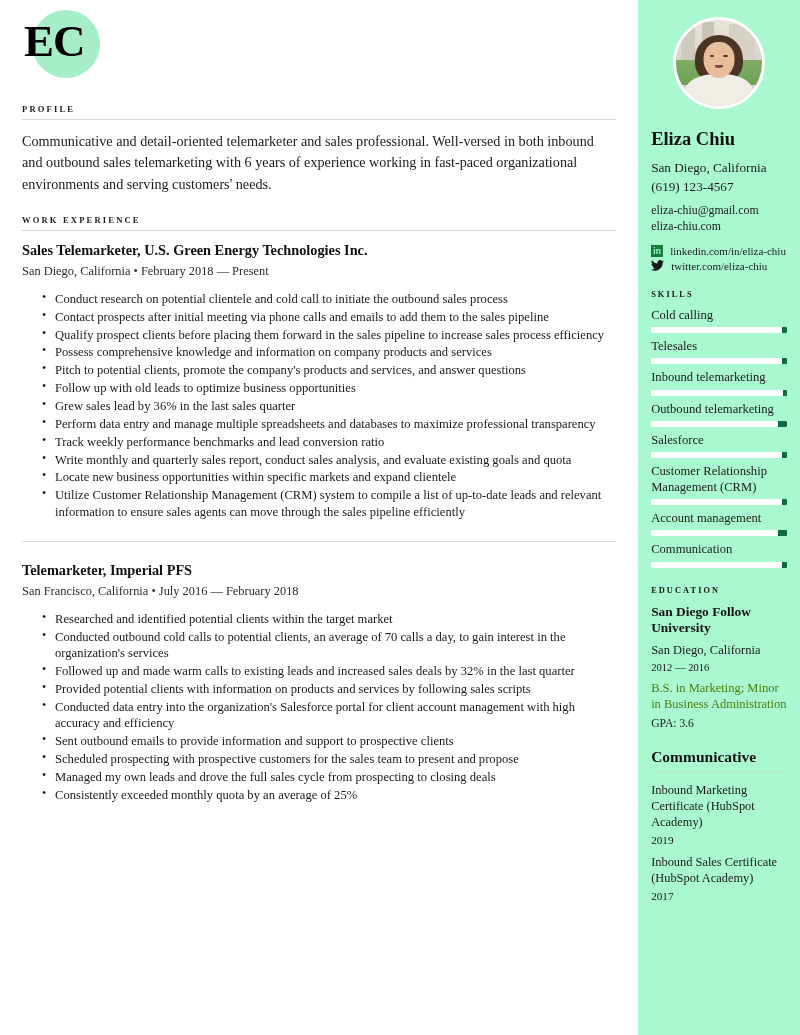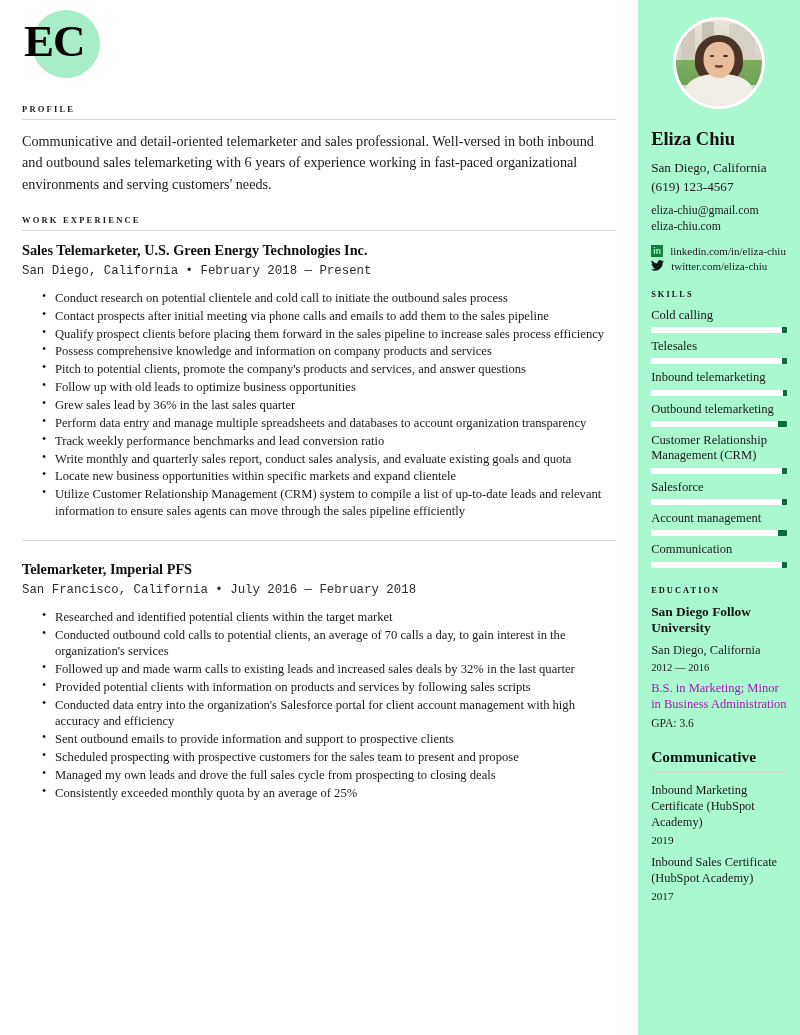--- a/index.html
+++ b/index.html
@@ -82,21 +82,20 @@
   .job-title {
     font-size: 14.3px;
     font-weight: bold;
     color: #111111;
     margin-bottom: 5px;
   }
   .job-meta {
     font-size: 12.4px;
     color: #2b2b2b;
     margin-bottom: 9px;
-    font-family: Liberation Mono, monospace;
   }
   ul.bullets {
     margin: 12px 0 0 0;
     padding-left: 20px;
     list-style: none;
   }
   ul.bullets li {
     position: relative;
     font-size: 12.6px;
     line-height: 1.30;
@@ -282,21 +281,21 @@
     line-height: 1.3;
     margin-bottom: 4px;
   }
   .edu-dates {
     font-size: 10.6px;
     color: #1a1a1a;
     margin-bottom: 7px;
   }
   .edu-degree {
     font-size: 12.5px;
-    color: #a21caf;
+    color: #4d7c0f;
     line-height: 1.3;
     margin-bottom: 5px;
   }
   .edu-gpa {
     font-size: 11.6px;
     color: #1a1a1a;
   }
 
   .cert-heading {
     font-size: 15.5px;
@@ -344,21 +343,21 @@
       <div class="job-title">Sales Telemarketer, U.S. Green Energy Technologies Inc.</div>
       <div class="job-meta">San Diego, California • February 2018 — Present</div>
       <ul class="bullets">
         <li>Conduct research on potential clientele and cold call to initiate the outbound sales process</li>
         <li>Contact prospects after initial meeting via phone calls and emails to add them to the sales pipeline</li>
         <li>Qualify prospect clients before placing them forward in the sales pipeline to increase sales process efficiency</li>
         <li>Possess comprehensive knowledge and information on company products and services</li>
         <li>Pitch to potential clients, promote the company's products and services, and answer questions</li>
         <li>Follow up with old leads to optimize business opportunities</li>
         <li>Grew sales lead by 36% in the last sales quarter</li>
-        <li>Perform data entry and manage multiple spreadsheets and databases to account organization transparency</li>
+        <li>Perform data entry and manage multiple spreadsheets and databases to maximize professional transparency</li>
         <li>Track weekly performance benchmarks and lead conversion ratio</li>
         <li>Write monthly and quarterly sales report, conduct sales analysis, and evaluate existing goals and quota</li>
         <li>Locate new business opportunities within specific markets and expand clientele</li>
         <li>Utilize Customer Relationship Management (CRM) system to compile a list of up-to-date leads and relevant information to ensure sales agents can move through the sales pipeline efficiently</li>
       </ul>
     </div>
 
     <div class="job-divider"></div>
 
     <div class="job">
@@ -436,27 +435,27 @@
           <div class="skill-cap" style="width: 4px;"></div>
         </div>
     </div>
     <div class="skill">
       <div class="skill-name">Outbound telemarketing</div>
       <div class="skill-track">
           <div class="skill-cap" style="width: 9px;"></div>
         </div>
     </div>
     <div class="skill">
+      <div class="skill-name">Salesforce</div>
+      <div class="skill-track">
+          <div class="skill-cap" style="width: 5px;"></div>
+        </div>
+    </div>
+    <div class="skill">
       <div class="skill-name">Customer Relationship Management (CRM)</div>
-      <div class="skill-track">
-          <div class="skill-cap" style="width: 5px;"></div>
-        </div>
-    </div>
-    <div class="skill">
-      <div class="skill-name">Salesforce</div>
       <div class="skill-track">
           <div class="skill-cap" style="width: 5px;"></div>
         </div>
     </div>
     <div class="skill">
       <div class="skill-name">Account management</div>
       <div class="skill-track">
           <div class="skill-cap" style="width: 9px;"></div>
         </div>
     </div>

